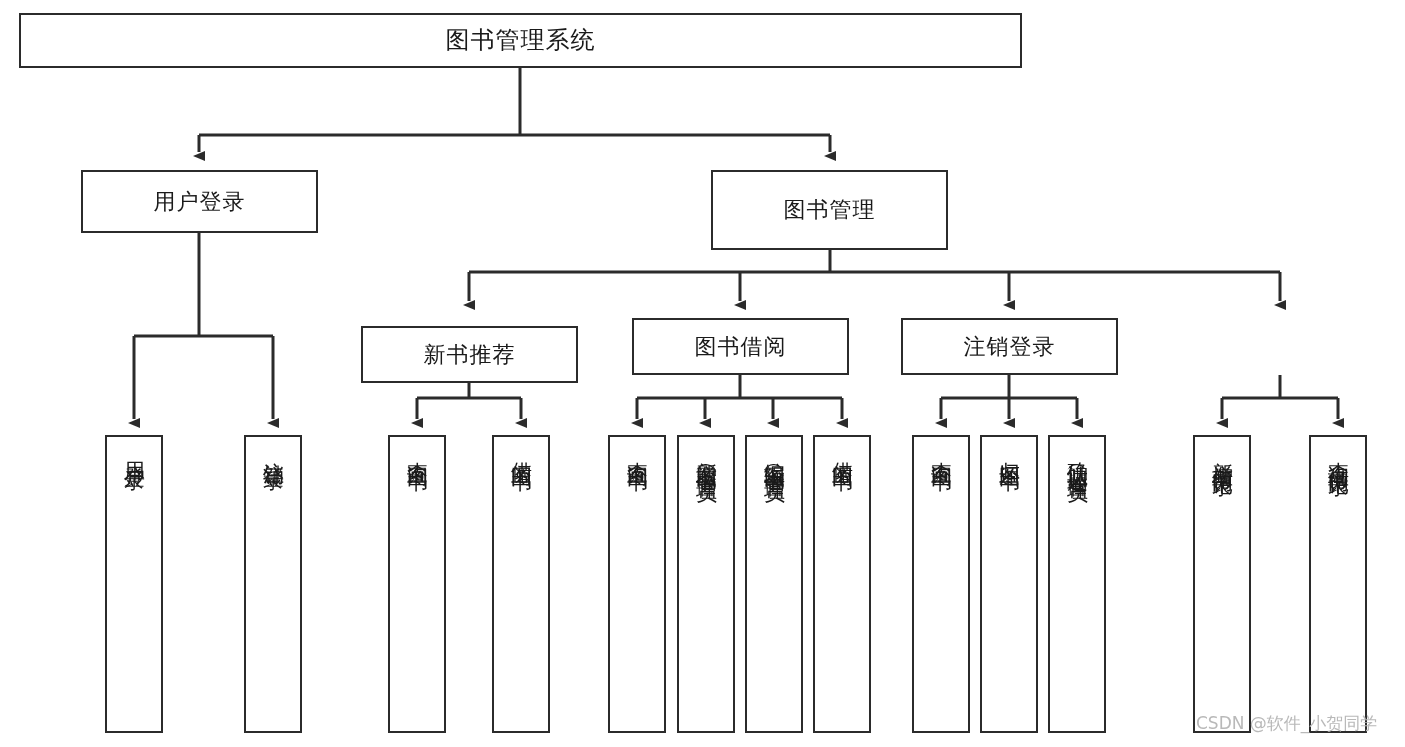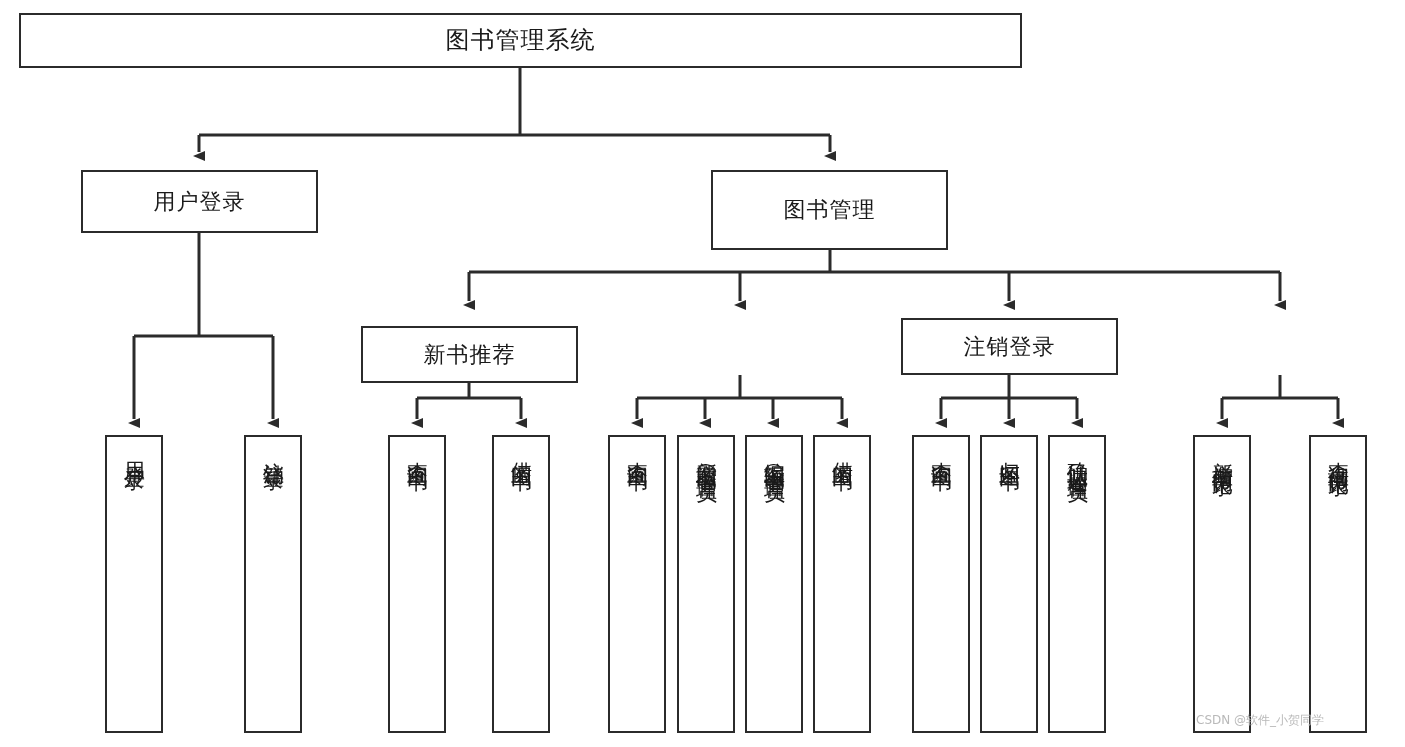--- a/index.html
+++ b/index.html
@@ -61,21 +61,21 @@
     letter-spacing: 3px;
     line-height: 1;
   }
   .node.root .node-label {
     font-size: 24px;
   }
   .watermark {
     position: absolute;
     left: 1196px;
     top: 712px;
-    font-size: 12px;
+    font-size: 17px;
     color: #b9b9b9;
     white-space: nowrap;
     z-index: 5;
     font-family: "DejaVu Sans", "Liberation Sans", sans-serif;
   }
 </style>
 </head>
 <body>
 
 <div id="diagram-root">
@@ -137,20 +137,23 @@
   <div class="node horiz" style="left:81px; top:170px; width:237px; height:63px;">
     <span class="node-label">用户登录</span>
   </div>
   <div class="node horiz" style="left:711px; top:170px; width:237px; height:80px;">
     <span class="node-label">图书管理</span>
   </div>
 
   <div class="node horiz" style="left:361px; top:318px; width:217px; height:57px;margin-top:8px;">
     <span class="node-label">新书推荐</span>
   </div>
+  <div class="node horiz" style="left:632px; top:318px; width:217px; height:57px;">
+    <span class="node-label">图书借阅</span>
+  </div>
   <div class="node horiz" style="left:901px; top:318px; width:217px; height:57px;">
     <span class="node-label">注销登录</span>
   </div>
 
   <div class="node vert" style="left:105px; top:435px; width:58px; height:298px;">
     <span class="node-label">用户登录</span>
   </div>
   <div class="node vert" style="left:244px; top:435px; width:58px; height:298px;">
     <span class="node-label">注销登录</span>
   </div>

